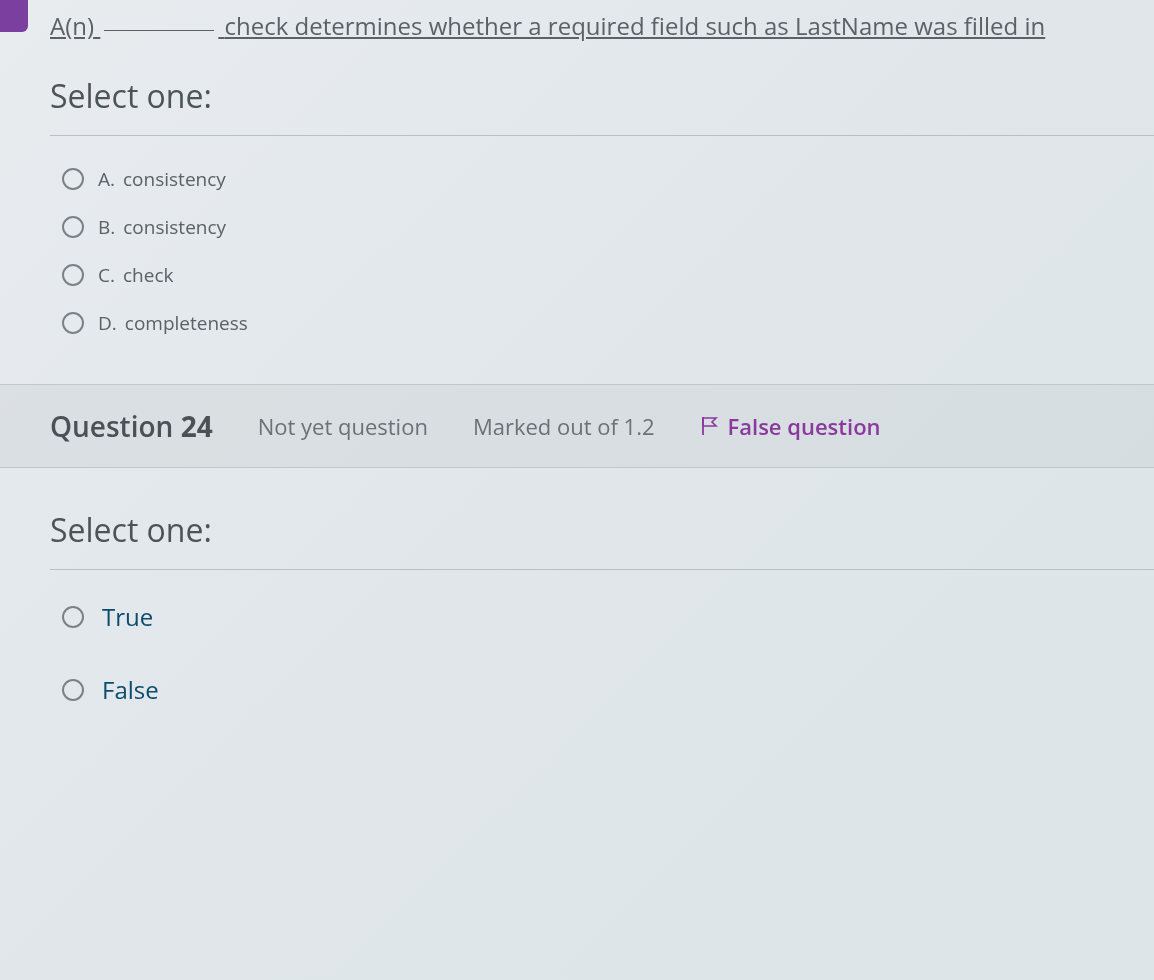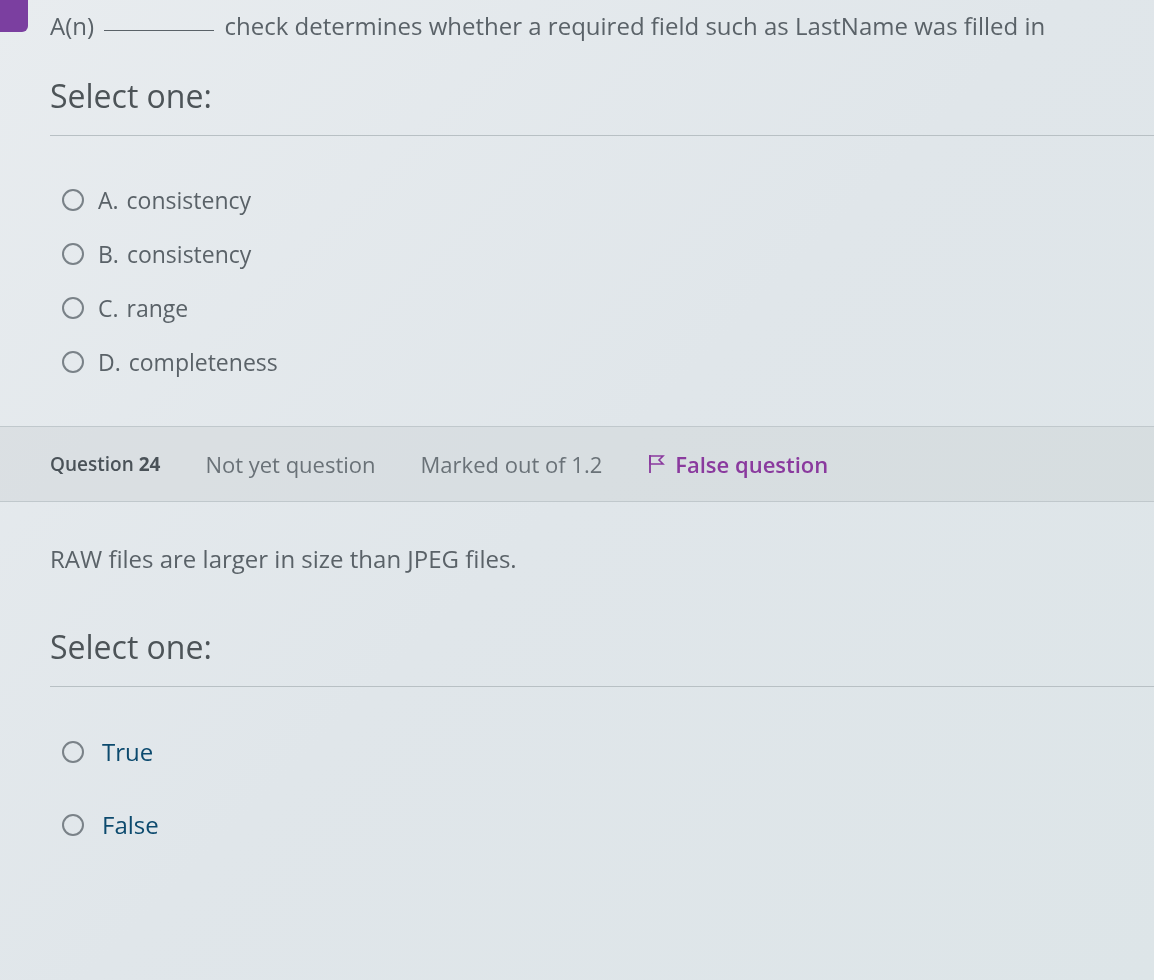--- a/index.html
+++ b/index.html
@@ -24,47 +24,48 @@
   .content {
     padding-left: 50px;
     padding-right: 0;
   }
   .question-text {
     font-size: 24px;
     color: #5a6268;
     padding-top: 8px;
     padding-bottom: 30px;
     line-height: 1.5;
+    text-decoration: underline;
   }
   .question-text .blank {
     display: inline-block;
     border-bottom: 1.5px solid #5a6268;
     width: 110px;
     margin: 0 4px;
     vertical-align: baseline;
     position: relative;
     top: -4px;
   }
   .select-one {
     font-size: 32px;
     font-weight: 400;
     color: #4d5458;
     padding-bottom: 18px;
     border-bottom: 1px solid #b8c0c4;
-    margin-bottom: 48px;
+    margin-bottom: 30px;
     margin-right: 0;
   }
   .options {
     padding-left: 12px;
   }
   .option-row {
     display: flex;
     align-items: center;
     gap: 14px;
-    font-size: 23px;
+    font-size: 19px;
     color: #5a6268;
     margin-bottom: 22px;
   }
   .radio {
     width: 22px;
     height: 22px;
     border: 2px solid #7a8288;
     border-radius: 50%;
     flex-shrink: 0;
     background: transparent;
@@ -76,21 +77,21 @@
     border-top: 1px solid #c0c8cc;
     border-bottom: 1px solid #c0c8cc;
     padding: 22px 20px 22px 0;
     display: flex;
     align-items: center;
     gap: 45px;
     margin-left: -50px;
     padding-left: 50px;
   }
   .q24-title {
-    font-size: 19px;
+    font-size: 28px;
     font-weight: 600;
     color: #4a5258;
   }
   .q24-num { font-weight: 700; }
   .q24-status, .q24-marked {
     font-size: 22px;
     color: #6a7278;
   }
   .flag-link {
     display: flex;
@@ -142,21 +143,21 @@
     <div class="option-row">
       <span class="radio"></span>
       <span><span class="opt-letter">A.</span><span>consistency</span></span>
     </div>
     <div class="option-row">
       <span class="radio"></span>
       <span><span class="opt-letter">B.</span><span>consistency</span></span>
     </div>
     <div class="option-row">
       <span class="radio"></span>
-      <span><span class="opt-letter">C.</span><span>range</span></span>
+      <span><span class="opt-letter">C.</span><span>check</span></span>
     </div>
     <div class="option-row">
       <span class="radio"></span>
       <span><span class="opt-letter">D.</span><span>completeness</span></span>
     </div>
   </div>
 
   <div class="q24-header">
     <div class="q24-title">
       <span>Question</span>
@@ -167,21 +168,20 @@
     <div class="flag-link">
       <svg class="flag-icon" viewBox="0 0 20 22">
         <path d="M3 2 L3 20" stroke="#8a3a9e" stroke-width="1.8" fill="none"></path>
         <path d="M3 3 L16 3 L12 7 L16 11 L3 11 Z" fill="none" stroke="#8a3a9e" stroke-width="1.6"></path>
       </svg>
       <span>False question</span>
     </div>
   </div>
 
   <div class="q24-body">
-    <div class="q24-text">RAW files are larger in size than JPEG files.</div>
 
     <div class="select-one">Select one:</div>
 
     <div class="tf-options">
       <div class="tf-row">
         <span class="radio"></span>
         <span>True</span>
       </div>
       <div class="tf-row">
         <span class="radio"></span>

